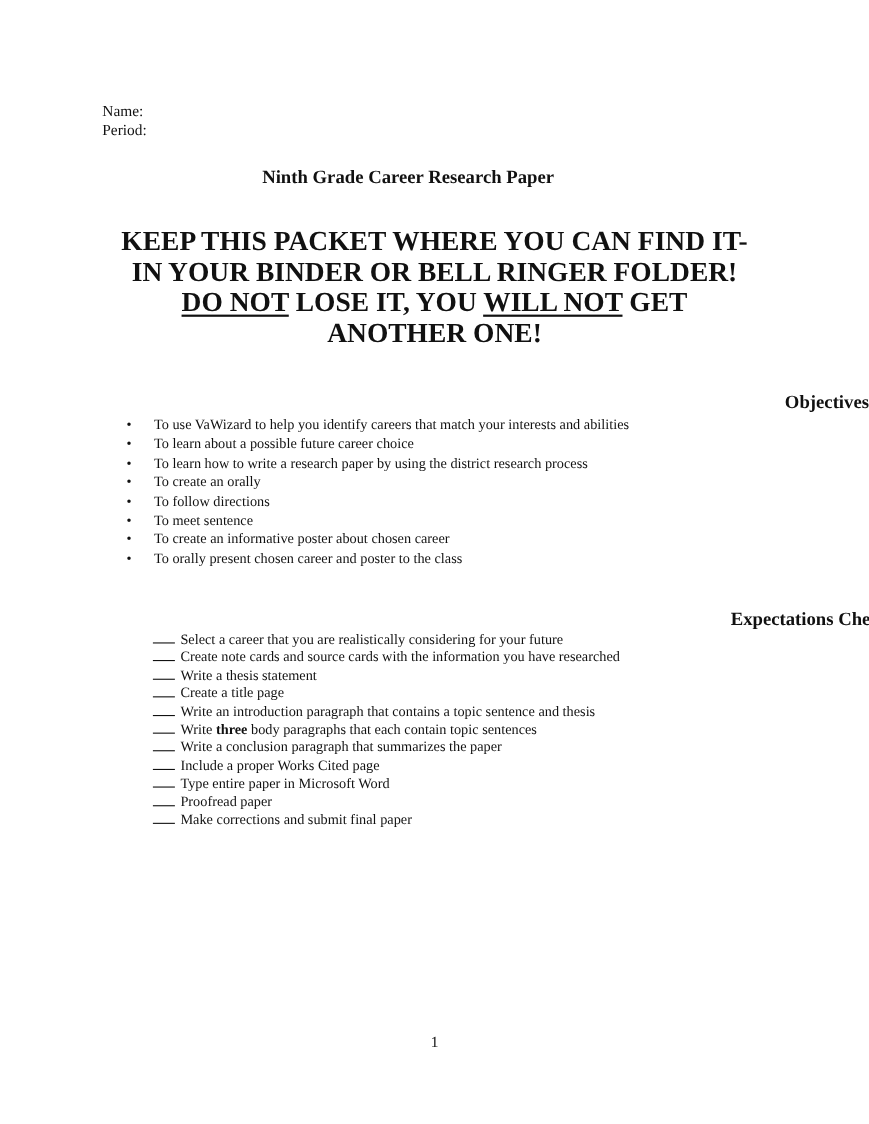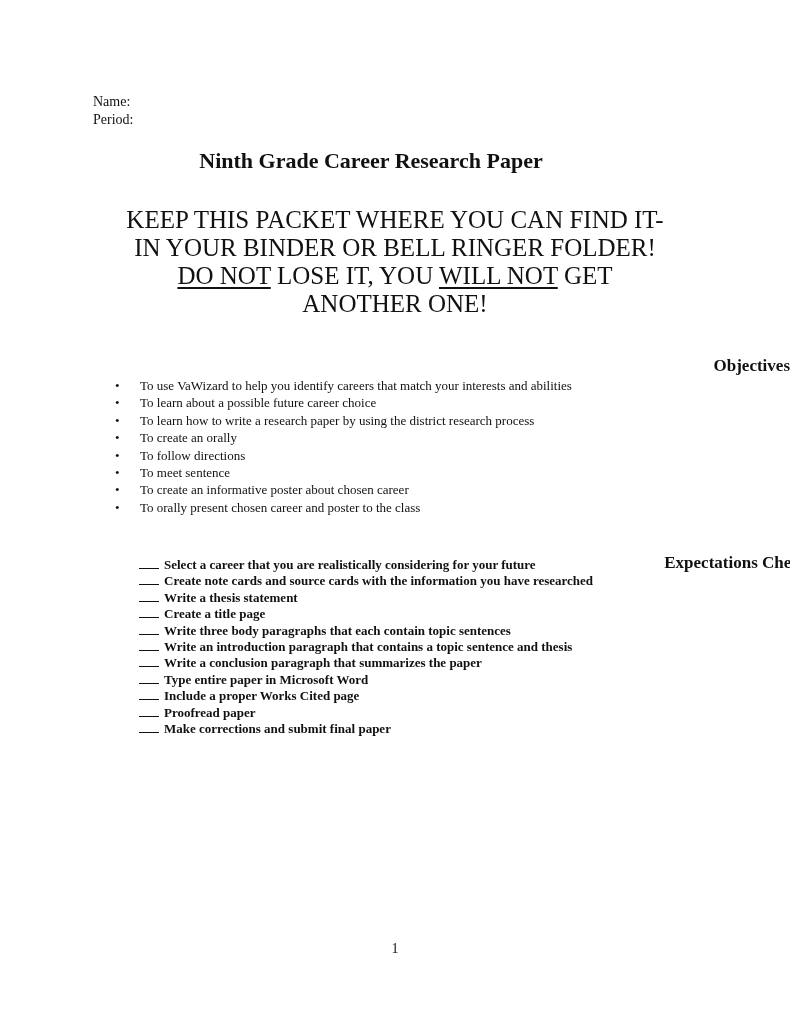--- a/index.html
+++ b/index.html
@@ -1,35 +1,35 @@
 <!DOCTYPE html>
 <html><head>
   <meta charset="utf-8">
   <style>
     html, body { margin: 0; padding: 0; background: #ffffff; }
     body { width: 790px; height: 1022px; position: relative; overflow: hidden;
            font-family: "Liberation Serif", "DejaVu Serif", serif; color: #111; }
     .page { position: absolute; left: 0; top: 0; width: 790px; height: 1022px; }
     .header-fields { position: absolute; left: 93px; top: 93px; font-size: 14px; line-height: 18px; }
     .title { position: absolute; left: 0; width: 742px; top: 148px; text-align: center;
-             font-weight: bold; font-size: 22px; line-height: 26px; }
+             font-weight: bold; font-size: 17px; line-height: 26px; }
     .warning { position: absolute; left: 0; width: 790px; top: 206px; text-align: center;
-               font-weight: normal; font-size: 25px; line-height: 28px; }
+               font-weight: bold; font-size: 25px; line-height: 28px; }
     .warning .line { display: block; }
     .warning u { text-decoration: underline; text-decoration-thickness: 2px; text-underline-offset: 3px; }
     .section-heading { position: absolute; left: 0; width: 790px; text-align: right;
                        font-weight: bold; font-size: 17px; line-height: 20px; }
     .obj-heading { top: 356px; }
     .exp-heading { top: 553px; margin-left: 40px; }
     .obj-list { position: absolute; left: 115px; top: 377px; margin: 0; padding: 0; list-style: none;
                 font-size: 13px; line-height: 17.4px; }
     .obj-list li { position: relative; padding-left: 25px; white-space: nowrap; }
     .obj-list li .bullet { position: absolute; left: 0; top: 0; }
-    .exp-list { position: absolute; left: 139px; top: 557px; margin: 0; padding: 0; list-style: none;
-                font-size: 13px; line-height: 16.4px; font-weight: bold; }
+    .exp-list { position: absolute; left: 139px; top: 573px; margin: 0; padding: 0; list-style: none;
+                font-size: 13px; line-height: 16.4px; }
     .exp-list li { white-space: nowrap; }
     .blank { display: inline-block; width: 20px; border-bottom: 1px solid #111; margin-right: 5px;
              vertical-align: baseline; height: 10px; }
     .page-number { position: absolute; left: 0; width: 790px; top: 941px; text-align: center; font-size: 14px; }
   </style>
 </head>
 <body>
 
 <div class="page">
 
@@ -60,23 +60,23 @@
     <li><span class="bullet">•</span><span>To orally present chosen career and poster to the class</span></li>
   </ul>
 
   <div class="section-heading exp-heading">Expectations Checklist</div>
 
   <ul class="exp-list">
     <li><span class="blank"></span><span>Select a career that you are realistically considering for your future</span></li>
     <li><span class="blank"></span><span>Create note cards and source cards with the information you have researched</span></li>
     <li><span class="blank"></span><span>Write a thesis statement</span></li>
     <li><span class="blank"></span><span>Create a title page</span></li>
+    <li><span class="blank"></span><span>Write an introduction paragraph that contains a topic sentence and thesis</span></li>
     <li><span class="blank"></span><span>Write </span><b>three</b><span> body paragraphs that each contain topic sentences</span></li>
-    <li><span class="blank"></span><span>Write an introduction paragraph that contains a topic sentence and thesis</span></li>
     <li><span class="blank"></span><span>Write a conclusion paragraph that summarizes the paper</span></li>
+    <li><span class="blank"></span><span>Include a proper Works Cited page</span></li>
     <li><span class="blank"></span><span>Type entire paper in Microsoft Word</span></li>
-    <li><span class="blank"></span><span>Include a proper Works Cited page</span></li>
     <li><span class="blank"></span><span>Proofread paper</span></li>
     <li><span class="blank"></span><span>Make corrections and submit final paper</span></li>
   </ul>
 
   <div class="page-number">1</div>
 </div>
 
 </body></html>

